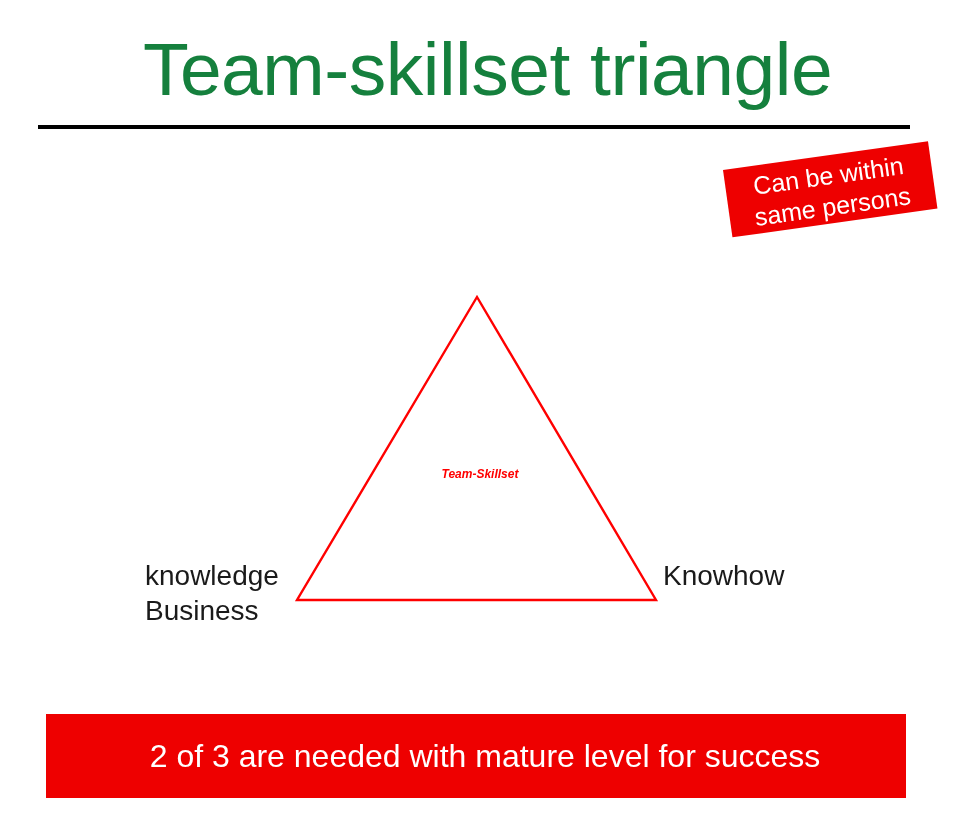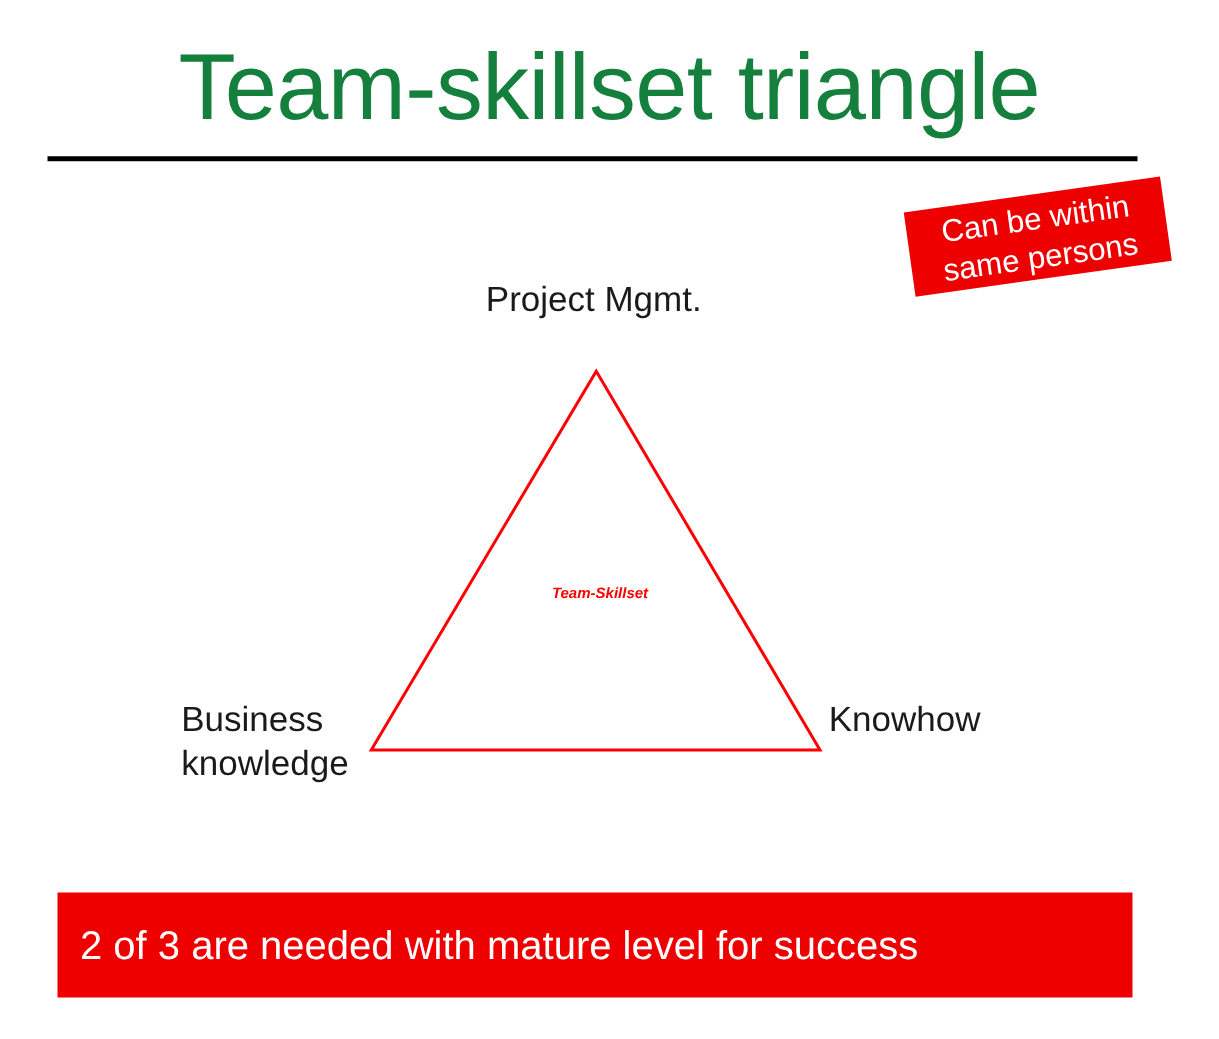--- a/index.html
+++ b/index.html
@@ -123,20 +123,21 @@
   
   .banner {
     position: absolute;
     left: 46px;
     top: 714px;
     width: 860px;
     height: 84px;
     background: #EE0000;
     display: flex;
     align-items: center;
+    justify-content: center;
   }
   .banner-text {
     color: #ffffff;
     font-family: "Liberation Sans", sans-serif;
     font-size: 32px;
     line-height: 38px;
     font-weight: 400;
     padding-left: 18px;
     white-space: nowrap;
   }
@@ -150,26 +151,25 @@
 
   <div class="title-rule"></div>
 
   <div class="diagram">
     <svg width="975" height="831" viewBox="0 0 975 831">
       <polygon points="477,297 656,600 297,600" fill="none" stroke="#FF0000" stroke-width="2.4" stroke-linejoin="miter"></polygon>
     </svg>
   </div>
 
   <div class="vertex-label top">
-    <div>Project Mgmt.</div>
   </div>
 
   <div class="vertex-label bottom-left">
+    <div>knowledge</div>
     <div>Business</div>
-    <div>knowledge</div>
   </div>
 
   <div class="vertex-label bottom-right">
     <div>Knowhow</div>
   </div>
 
   <div class="inner-label">Team-Skillset</div>
 
   <div class="callout">
     <div>Can be within</div>

